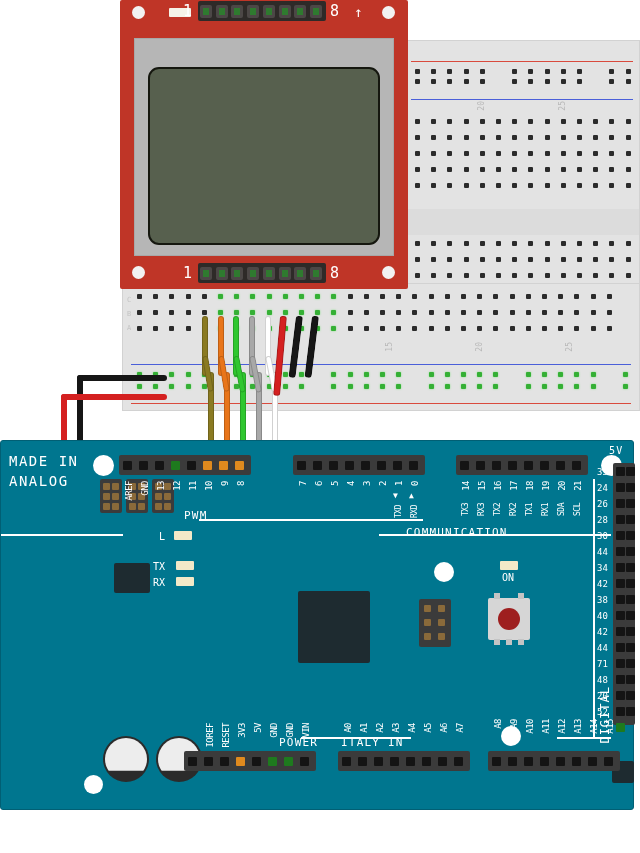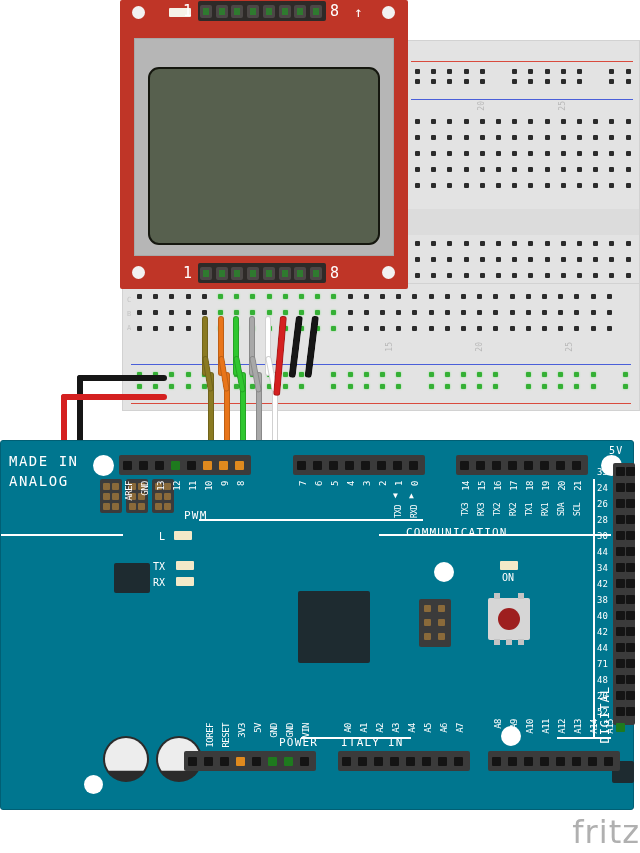--- a/index.html
+++ b/index.html
@@ -937,14 +937,13 @@
         <div style="position:absolute; left:596px; top:170px; color:#fff; font-size:9px; font-family:&quot;DejaVu Sans Mono&quot;, monospace;">40</div>
         <div style="position:absolute; left:596px; top:186px; color:#fff; font-size:9px; font-family:&quot;DejaVu Sans Mono&quot;, monospace;">42</div>
         <div style="position:absolute; left:596px; top:202px; color:#fff; font-size:9px; font-family:&quot;DejaVu Sans Mono&quot;, monospace;">44</div>
         <div style="position:absolute; left:596px; top:218px; color:#fff; font-size:9px; font-family:&quot;DejaVu Sans Mono&quot;, monospace;">71</div>
         <div style="position:absolute; left:596px; top:234px; color:#fff; font-size:9px; font-family:&quot;DejaVu Sans Mono&quot;, monospace;">48</div>
         <div style="position:absolute; left:596px; top:250px; color:#fff; font-size:9px; font-family:&quot;DejaVu Sans Mono&quot;, monospace;">20</div>
         <div style="position:absolute; left:596px; top:266px; color:#fff; font-size:9px; font-family:&quot;DejaVu Sans Mono&quot;, monospace;">52</div>
       </div>
   </div>
 
-  <div id="watermark">fritz</div>
 </div>
 
 </body></html>

